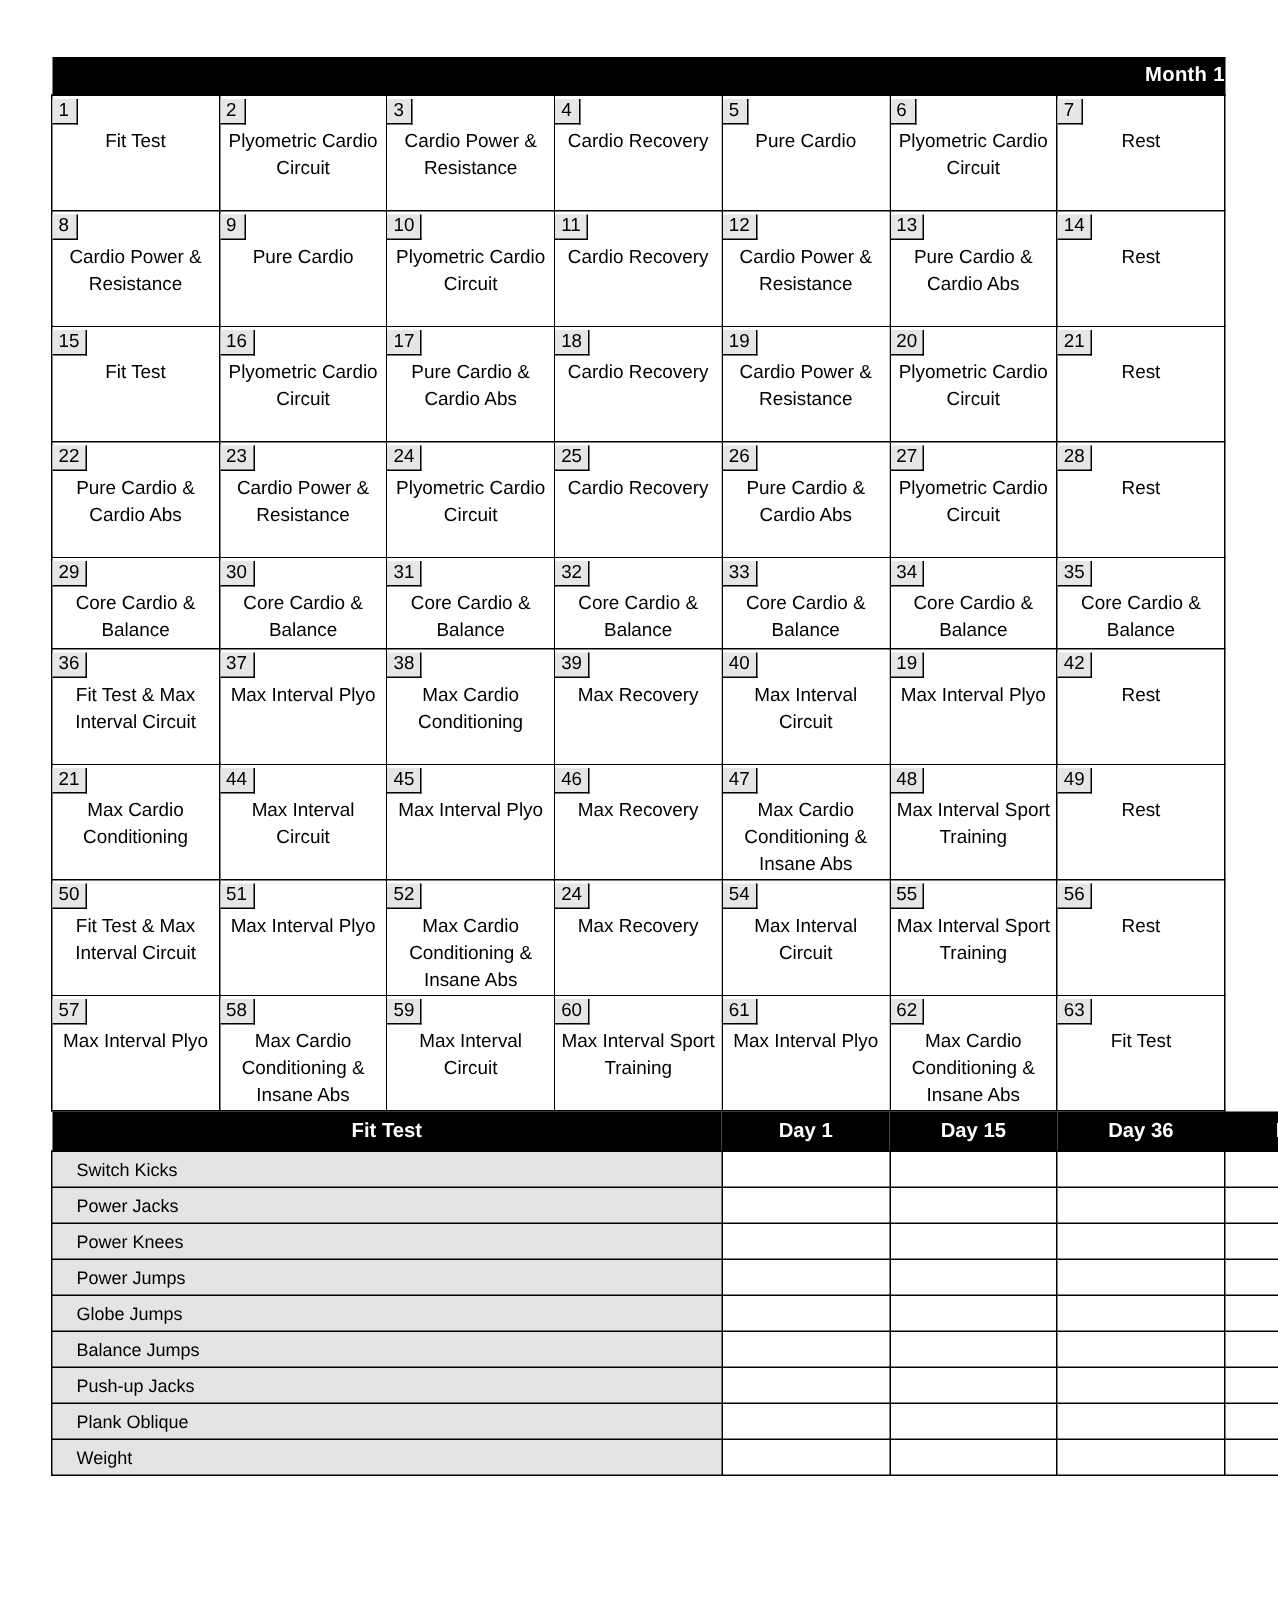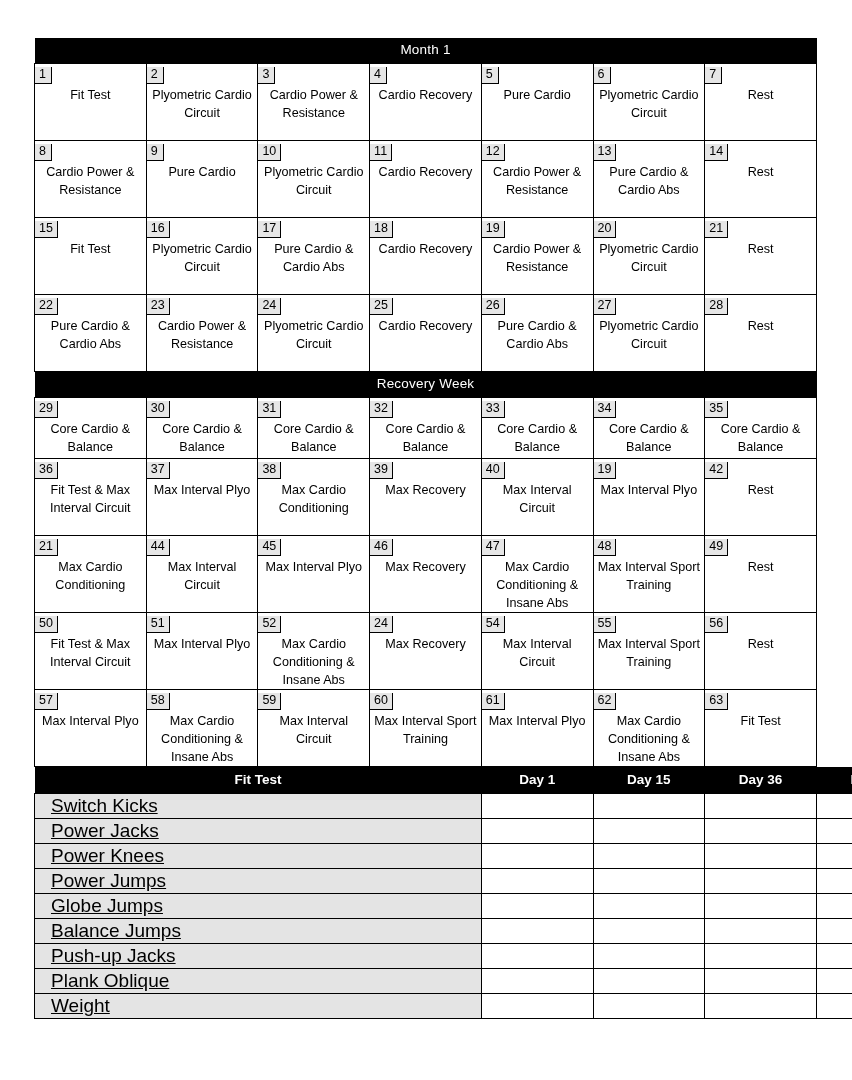--- a/index.html
+++ b/index.html
@@ -28,23 +28,23 @@
     border-collapse: collapse;
     table-layout: fixed;
   }
 
   .calendar col { width: 111.71px; }
 
   
   .banner td {
     background: #000000;
     color: #ffffff;
-    font-weight: normal;
+    font-weight: bold;
     font-size: 13.5px;
-    text-align: center;
+    text-align: right;
     letter-spacing: 0.2px;
     height: 21px;
     padding: 1px 0 3px 0;
     border: none;
   }
 
   
   td.day {
     border: 1.6px solid #000000;
     vertical-align: top;
@@ -97,25 +97,24 @@
     font-size: 13.5px;
     height: 22px;
     padding: 1px 0 3px 0;
     border: none;
     text-align: center;
   }
 
   .fittable td.exercise {
     background: #e4e4e4;
     border: 1.6px solid #000000;
-    font-size: 19px;
+    font-size: 12px;
     height: 21px;
     padding: 1px 0 1px 16px;
     text-align: left;
-    text-decoration: underline;
   }
   .fittable td.entry {
     background: #ffffff;
     border: 1.6px solid #000000;
     height: 21px;
     padding: 0;
   }
 </style>
 </head>
 <body>
@@ -164,23 +163,20 @@
           <td class="day"><span class="daynum">21</span><span class="daylabel">Rest</span></td>
         </tr>
         <tr>
           <td class="day"><span class="daynum">22</span><span class="daylabel">Pure Cardio &amp; Cardio Abs</span></td>
           <td class="day"><span class="daynum">23</span><span class="daylabel">Cardio Power &amp; Resistance</span></td>
           <td class="day"><span class="daynum">24</span><span class="daylabel">Plyometric Cardio Circuit</span></td>
           <td class="day"><span class="daynum">25</span><span class="daylabel">Cardio Recovery</span></td>
           <td class="day"><span class="daynum">26</span><span class="daylabel">Pure Cardio &amp; Cardio Abs</span></td>
           <td class="day"><span class="daynum">27</span><span class="daylabel">Plyometric Cardio Circuit</span></td>
           <td class="day"><span class="daynum">28</span><span class="daylabel">Rest</span></td>
-        </tr>
-        <tr class="banner">
-          <td colspan="7">Recovery Week</td>
         </tr>
         <tr class="recovery">
           <td class="day"><span class="daynum">29</span><span class="daylabel">Core Cardio &amp; Balance</span></td>
           <td class="day"><span class="daynum">30</span><span class="daylabel">Core Cardio &amp; Balance</span></td>
           <td class="day"><span class="daynum">31</span><span class="daylabel">Core Cardio &amp; Balance</span></td>
           <td class="day"><span class="daynum">32</span><span class="daylabel">Core Cardio &amp; Balance</span></td>
           <td class="day"><span class="daynum">33</span><span class="daylabel">Core Cardio &amp; Balance</span></td>
           <td class="day"><span class="daynum">34</span><span class="daylabel">Core Cardio &amp; Balance</span></td>
           <td class="day"><span class="daynum">35</span><span class="daylabel">Core Cardio &amp; Balance</span></td>
         </tr>

